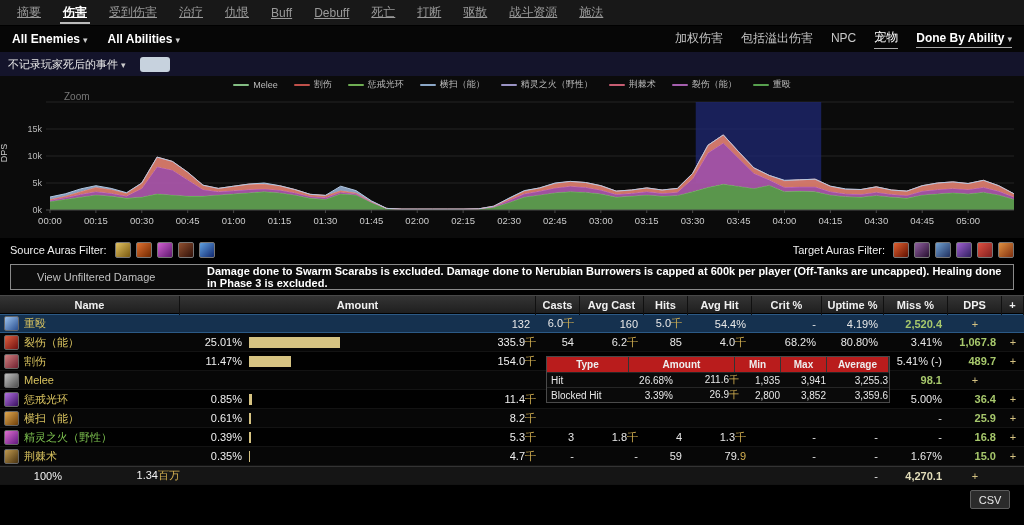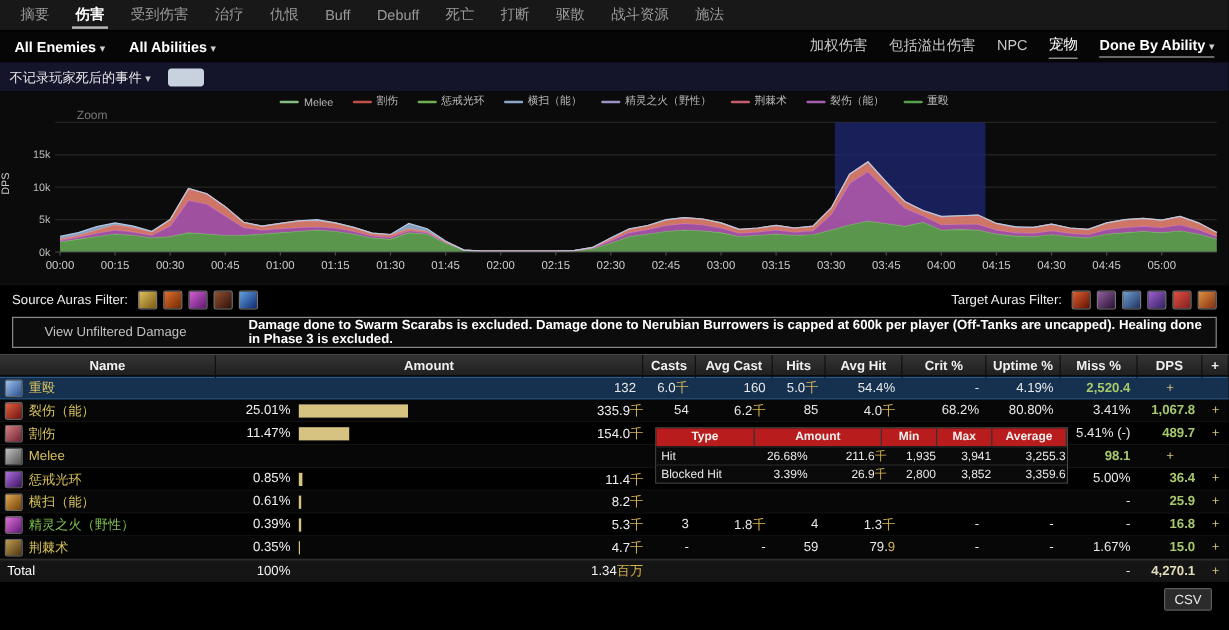--- a/index.html
+++ b/index.html
@@ -1,20 +1,20 @@
 <!DOCTYPE html>
 <html><head>
 <meta charset="utf-8">
 <style>
   * { margin:0; padding:0; box-sizing:border-box; }
   html,body { width:1024px; height:525px; background:#000; overflow:hidden;
     font-family:"Liberation Sans","DejaVu Sans",sans-serif; }
   
   .navbar { height:26px; background:#181818; display:flex; align-items:stretch; padding-left:6px; border-bottom:1px solid #000;}
-  .nav-tab { display:flex; align-items:center; padding:0 11px; font-size:12px; color:#9a9a9a; cursor:pointer; position:relative;}
+  .nav-tab { display:flex; align-items:center; padding:0 11px; font-size:12px; color:#9a9a9a; cursor:pointer; position:relative;text-decoration:underline;}
   .nav-tab.active { color:#fff; font-weight:bold;}
   .nav-tab.active::after { content:""; position:absolute; left:8px; right:8px; bottom:1px; height:2px; background:#bbb;}
   
   .subnav { height:26px; background:#060606; display:flex; align-items:center; justify-content:space-between; padding:0 12px;}
   .subnav-left { display:flex; gap:20px; }
   .dropdown { font-size:12px; font-weight:bold; color:#fff; cursor:pointer;}
   .caret { font-size:9px; color:#ccc; margin-left:3px;}
   .subnav-right { display:flex; gap:18px; align-items:center;}
   .subnav-link { font-size:12px; color:#c8c8c8; cursor:pointer; padding-bottom:2px;}
   .subnav-link.active { color:#fff; border-bottom:1px solid #aaa;}
@@ -422,21 +422,20 @@
         <div class="cell num avg">-</div>
         <div class="cell num">59</div>
         <div class="cell num avg"><span>79.</span><span class="suffix">9</span></div>
         <div class="cell num">-</div>
         <div class="cell num">-</div>
         <div class="cell num">1.67%</div>
         <div class="cell num dps">15.0</div>
         <div class="cell plus">+</div>
       </div>
       <div class="trow total-row">
-        <div class="cell tname">Total</div>
         <div class="cell amount-cell">
           <span class="amt-pct">100%</span>
           <span class="amt-barwrap"></span>
           <span class="amt-val"><span>1.34</span><span class="suffix">百万</span></span>
         </div>
         <div class="cell num"></div>
         <div class="cell num"></div>
         <div class="cell num"></div>
         <div class="cell num"></div>
         <div class="cell num"></div>

